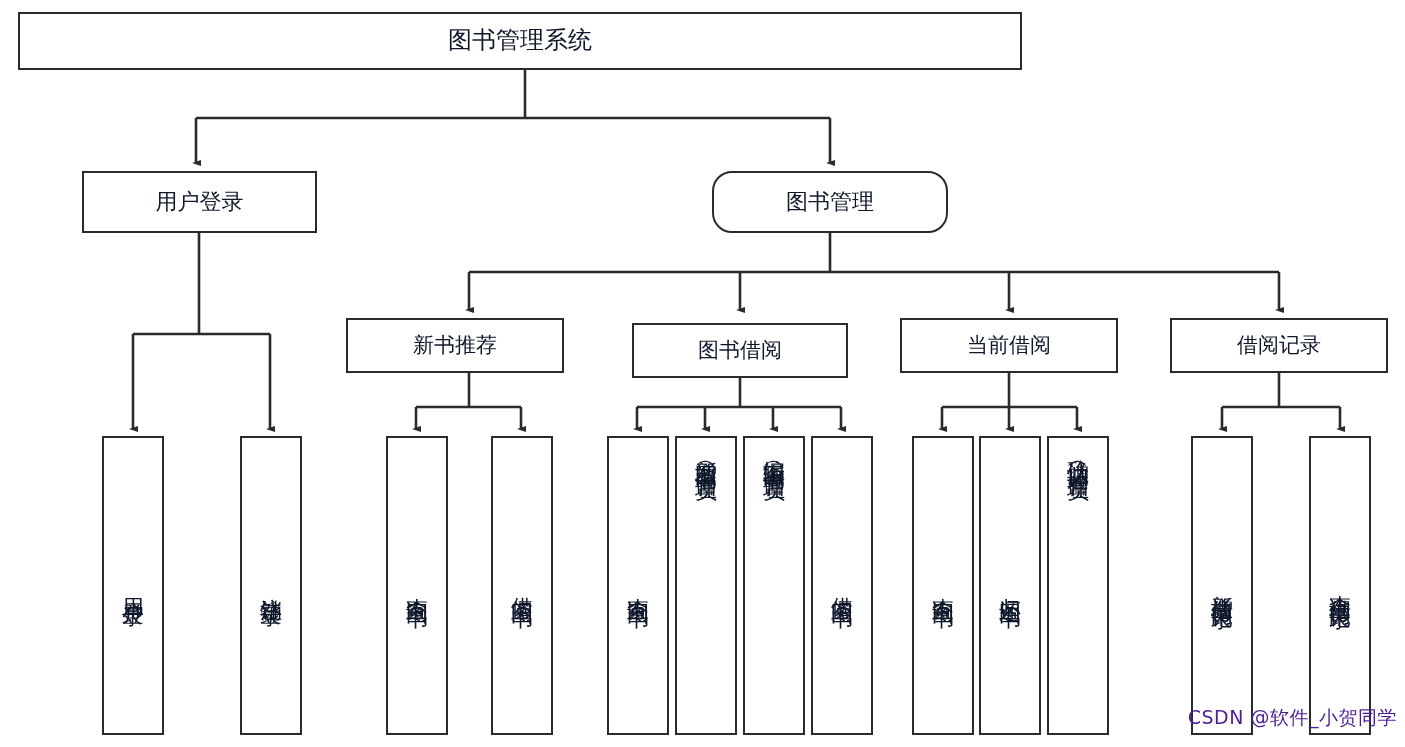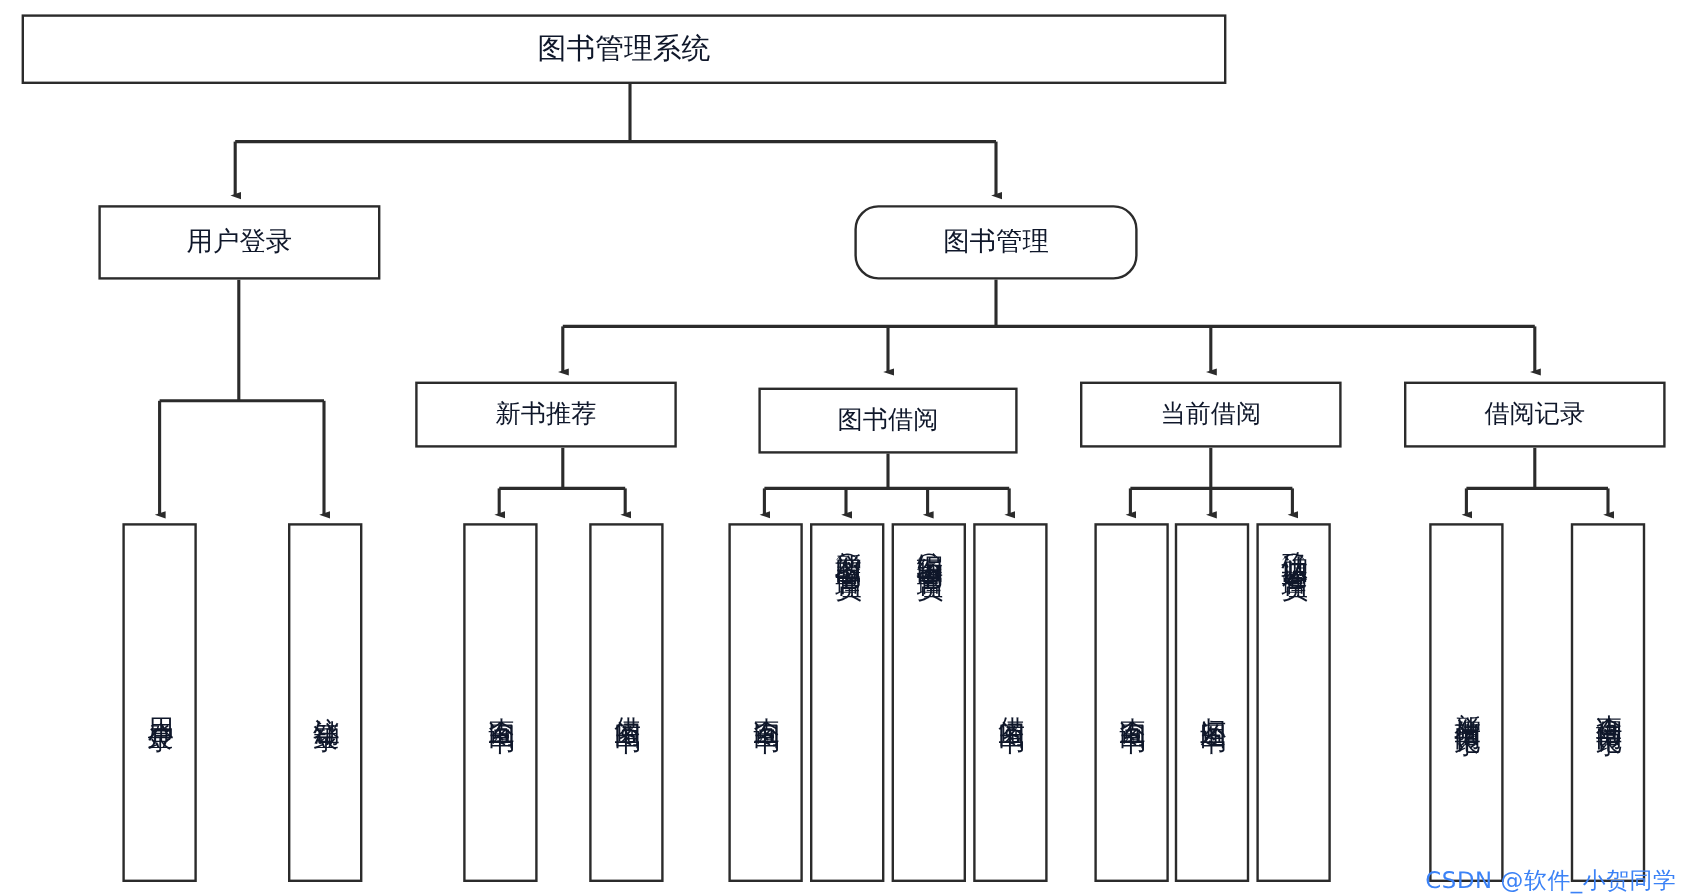--- a/index.html
+++ b/index.html
@@ -58,23 +58,23 @@
     white-space: nowrap;
     text-align: left;
   }
   .node.leaf.center-text {
     align-items: center;
     padding-top: 0;
   }
   #watermark {
     position: absolute;
     right: 8px;
-    bottom: 0;
+    bottom: 16px;
     font-size: 19px;
-    color: #3b82f6;
+    color: #4c1d95;
     letter-spacing: 0.5px;
     white-space: nowrap;
     user-select: none;
   }
 </style>
 </head>
 <body>
 
 <div id="diagram-root">
 

